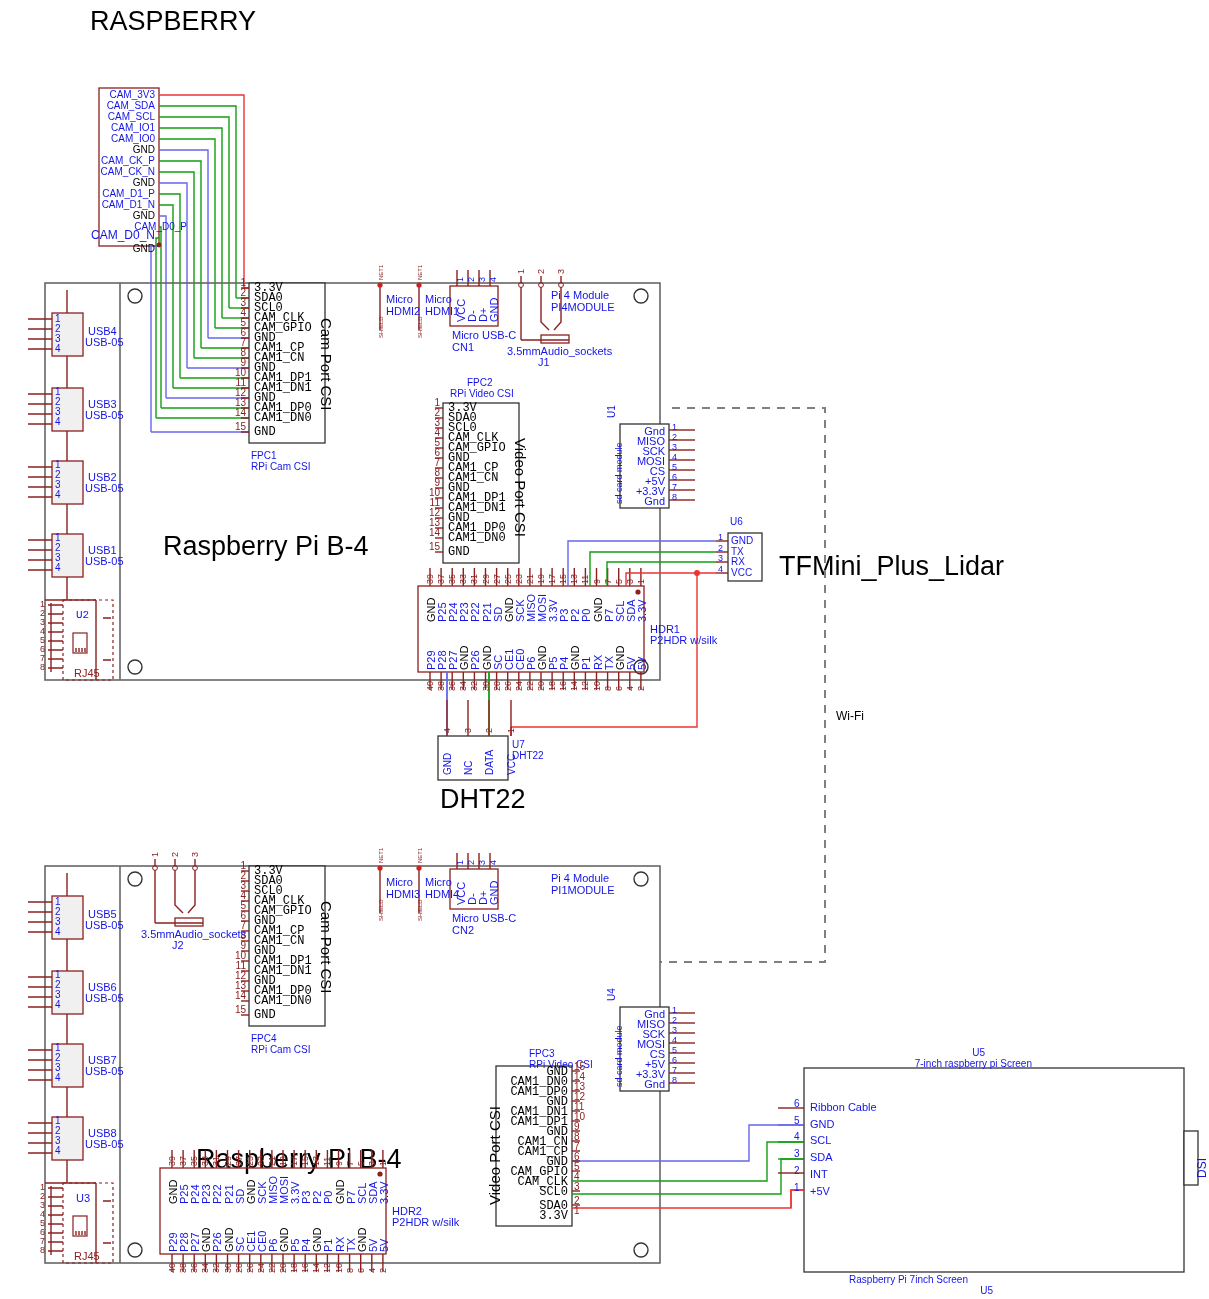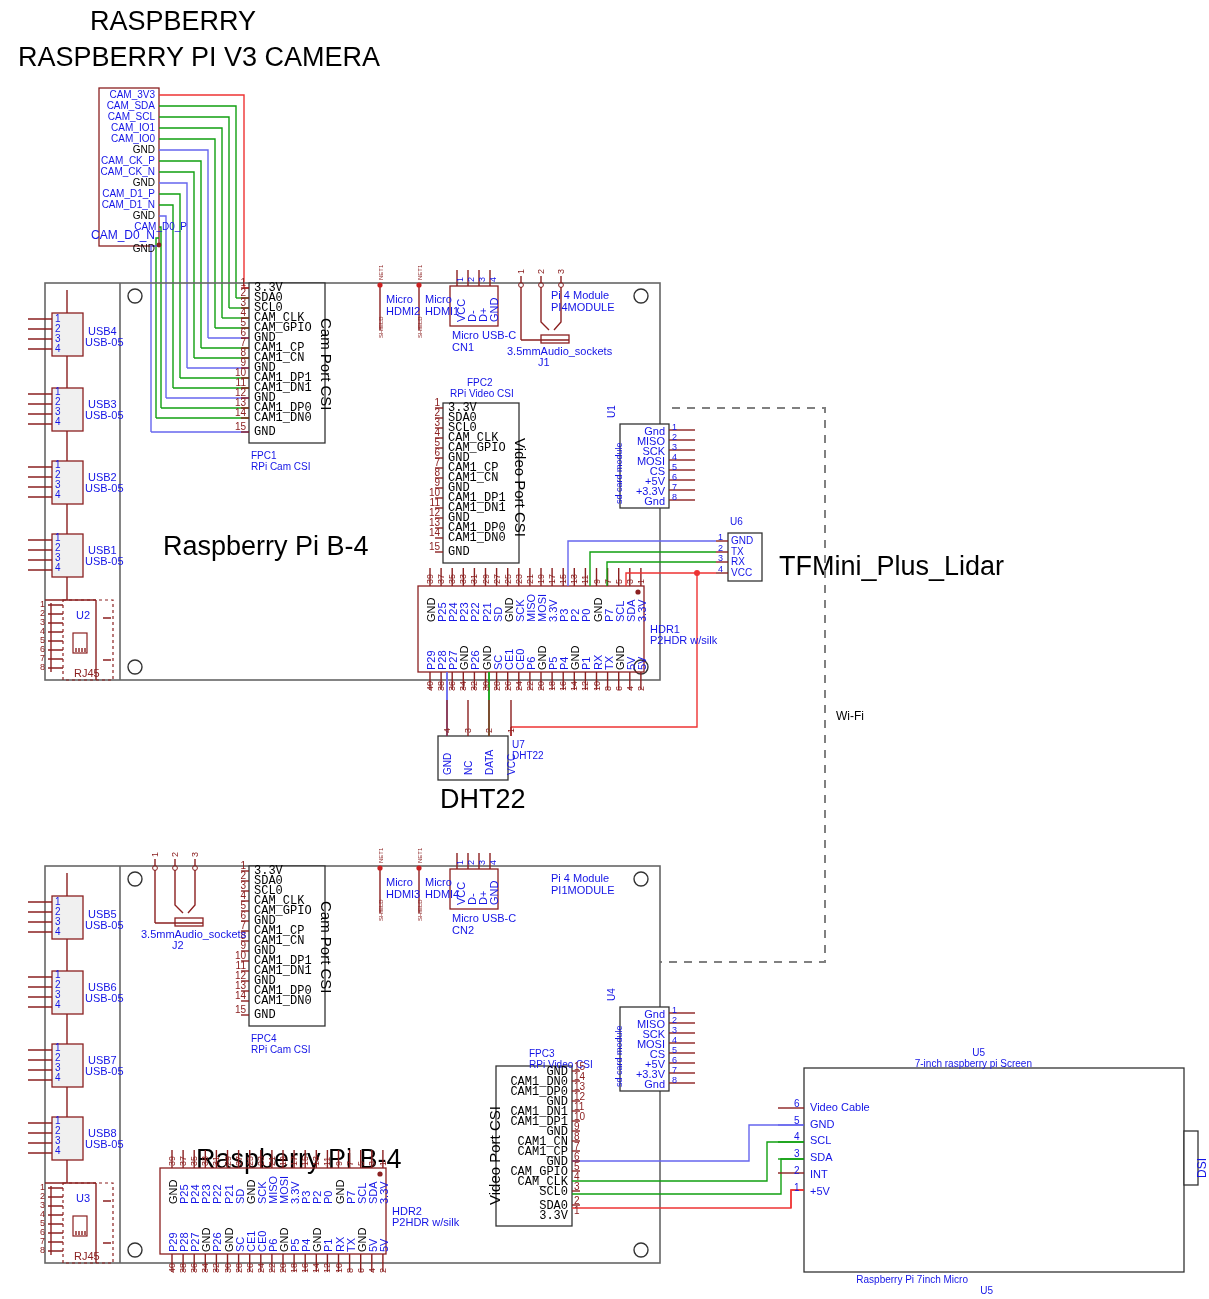--- a/index.html
+++ b/index.html
@@ -10,21 +10,20 @@
   svg{display:block;}
   .t{position:absolute;white-space:pre;line-height:1;}
   .big{font-size:27px;color:#000;}
 </style>
 </head>
 <body>
 
 <div id="sheet">
 
   <div class="t big" style="left:90px;top:8px;">RASPBERRY</div>
-  <div class="t big" style="left:18px;top:44px;">RASPBERRY PI V3 CAMERA</div>
   <div class="t big" style="left:163px;top:533px;">Raspberry Pi B-4</div>
   <div class="t big" style="left:196px;top:1146px;">Raspberry Pi B-4</div>
   <div class="t big" style="left:779px;top:553px;">TFMini_Plus_Lidar</div>
   <div class="t big" style="left:440px;top:786px;">DHT22</div>
   <div class="t big" style="left:849px;top:1155px;">7" Raspberry Pi Touchscreen</div>
   <div class="t" style="left:836px;top:710px;font-size:12px;color:#000;">Wi-Fi</div>
 
   <svg class="abs" style="left:0;top:0;" width="1209" height="1299">
     <defs>
       <style>
@@ -607,21 +606,21 @@
       <div class="t" style="left: 55px; top: 1043px; font-size: 10px; color: rgb(20, 20, 230);">1</div>
       <div class="t" style="left: 55px; top: 1053px; font-size: 10px; color: rgb(20, 20, 230);">2</div>
       <div class="t" style="left: 55px; top: 1063px; font-size: 10px; color: rgb(20, 20, 230);">3</div>
       <div class="t" style="left: 55px; top: 1073px; font-size: 10px; color: rgb(20, 20, 230);">4</div>
       <div class="t" style="left: 88px; top: 1128px; font-size: 11px; color: rgb(20, 20, 230);">USB8</div>
       <div class="t" style="left: 85px; top: 1139px; font-size: 11px; color: rgb(20, 20, 230);">USB-05</div>
       <div class="t" style="left: 55px; top: 1116px; font-size: 10px; color: rgb(20, 20, 230);">1</div>
       <div class="t" style="left: 55px; top: 1126px; font-size: 10px; color: rgb(20, 20, 230);">2</div>
       <div class="t" style="left: 55px; top: 1136px; font-size: 10px; color: rgb(20, 20, 230);">3</div>
       <div class="t" style="left: 55px; top: 1146px; font-size: 10px; color: rgb(20, 20, 230);">4</div>
-      <div class="t" style="left: 76px; top: 610px; font-size: 11px; color: rgb(20, 20, 230);">U2</div>
+      <div class="t" style="left: 76px; top: 610px; font-size: 11px; color: rgb(20, 20, 230); font-family: Liberation Mono, monospace;">U2</div>
       <div class="t" style="left: 74px; top: 668px; font-size: 11px; color: rgb(139, 32, 32);">RJ45</div>
       <div class="t" style="left: 40px; top: 600px; font-size: 9px; color: rgb(139, 32, 32);">1</div>
       <div class="t" style="left: 40px; top: 609px; font-size: 9px; color: rgb(139, 32, 32);">2</div>
       <div class="t" style="left: 40px; top: 618px; font-size: 9px; color: rgb(139, 32, 32);">3</div>
       <div class="t" style="left: 40px; top: 627px; font-size: 9px; color: rgb(139, 32, 32);">4</div>
       <div class="t" style="left: 40px; top: 636px; font-size: 9px; color: rgb(139, 32, 32);">5</div>
       <div class="t" style="left: 40px; top: 645px; font-size: 9px; color: rgb(139, 32, 32);">6</div>
       <div class="t" style="left: 40px; top: 654px; font-size: 9px; color: rgb(139, 32, 32);">7</div>
       <div class="t" style="left: 40px; top: 663px; font-size: 9px; color: rgb(139, 32, 32);">8</div>
       <div class="t" style="left: 76px; top: 1193px; font-size: 11px; color: rgb(20, 20, 230);">U3</div>
@@ -898,23 +897,23 @@
       <div class="t" style="left: 443px; top: 775px; font-size: 10px; color: rgb(20, 20, 230); transform: rotate(-90deg); transform-origin: 0px 0px;">GND</div>
       <div class="t" style="left: 464px; top: 775px; font-size: 10px; color: rgb(20, 20, 230); transform: rotate(-90deg); transform-origin: 0px 0px;">NC</div>
       <div class="t" style="left: 485px; top: 775px; font-size: 10px; color: rgb(20, 20, 230); transform: rotate(-90deg); transform-origin: 0px 0px;">DATA</div>
       <div class="t" style="left: 507px; top: 775px; font-size: 10px; color: rgb(20, 20, 230); transform: rotate(-90deg); transform-origin: 0px 0px;">VCC</div>
       <div class="t" style="left: 443px; top: 733px; font-size: 9px; color: rgb(139, 32, 32); transform: rotate(-90deg); transform-origin: 0px 0px;">4</div>
       <div class="t" style="left: 464px; top: 733px; font-size: 9px; color: rgb(139, 32, 32); transform: rotate(-90deg); transform-origin: 0px 0px;">3</div>
       <div class="t" style="left: 485px; top: 733px; font-size: 9px; color: rgb(139, 32, 32); transform: rotate(-90deg); transform-origin: 0px 0px;">2</div>
       <div class="t" style="left: 507px; top: 733px; font-size: 9px; color: rgb(139, 32, 32); transform: rotate(-90deg); transform-origin: 0px 0px;">1</div>
       <div class="t" style="left: 985px; top: 1048px; font-size: 10px; color: rgb(20, 20, 230); transform: translateX(-100%);">U5</div>
       <div class="t" style="left: 1032px; top: 1059px; font-size: 10px; color: rgb(20, 20, 230); transform: translateX(-100%);">7-inch raspberry pi Screen</div>
-      <div class="t" style="left: 968px; top: 1275px; font-size: 10px; color: rgb(20, 20, 230); transform: translateX(-100%);">Raspberry Pi 7inch Micro</div>
+      <div class="t" style="left: 968px; top: 1275px; font-size: 10px; color: rgb(20, 20, 230); transform: translateX(-100%);">Raspberry Pi 7inch Screen</div>
       <div class="t" style="left: 993px; top: 1286px; font-size: 10px; color: rgb(20, 20, 230); transform: translateX(-100%);">U5</div>
-      <div class="t" style="left: 810px; top: 1102px; font-size: 11px; color: rgb(20, 20, 230);">Video Cable</div>
+      <div class="t" style="left: 810px; top: 1102px; font-size: 11px; color: rgb(20, 20, 230);">Ribbon Cable</div>
       <div class="t" style="left: 810px; top: 1118.7px; font-size: 11px; color: rgb(20, 20, 230);">GND</div>
       <div class="t" style="left: 810px; top: 1135.4px; font-size: 11px; color: rgb(20, 20, 230);">SCL</div>
       <div class="t" style="left: 810px; top: 1152.1px; font-size: 11px; color: rgb(20, 20, 230);">SDA</div>
       <div class="t" style="left: 810px; top: 1168.8px; font-size: 11px; color: rgb(20, 20, 230);">INT</div>
       <div class="t" style="left: 810px; top: 1185.5px; font-size: 11px; color: rgb(20, 20, 230);">+5V</div>
       <div class="t" style="left: 794px; top: 1099px; font-size: 10px; color: rgb(20, 20, 230);">6</div>
       <div class="t" style="left: 794px; top: 1115.7px; font-size: 10px; color: rgb(20, 20, 230);">5</div>
       <div class="t" style="left: 794px; top: 1132.4px; font-size: 10px; color: rgb(20, 20, 230);">4</div>
       <div class="t" style="left: 794px; top: 1149.1px; font-size: 10px; color: rgb(20, 20, 230);">3</div>
       <div class="t" style="left: 794px; top: 1165.8px; font-size: 10px; color: rgb(20, 20, 230);">2</div>

